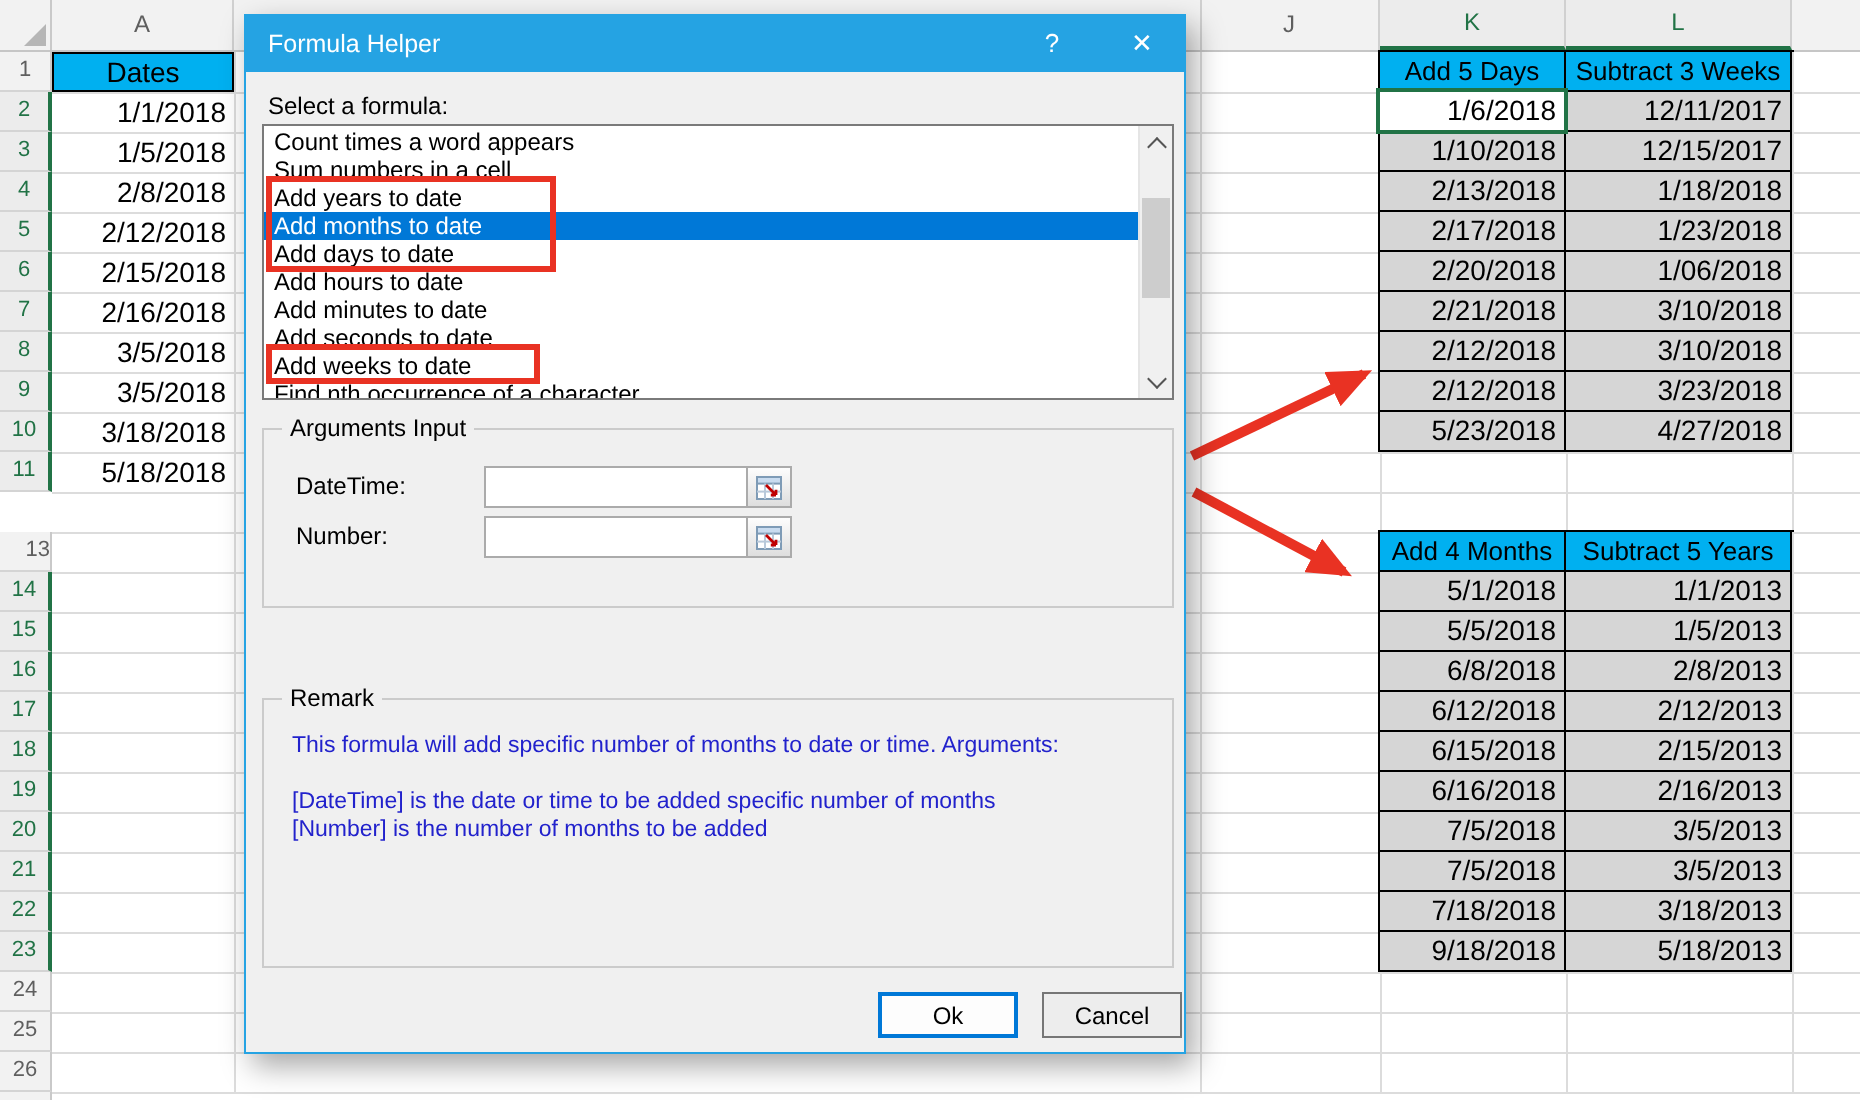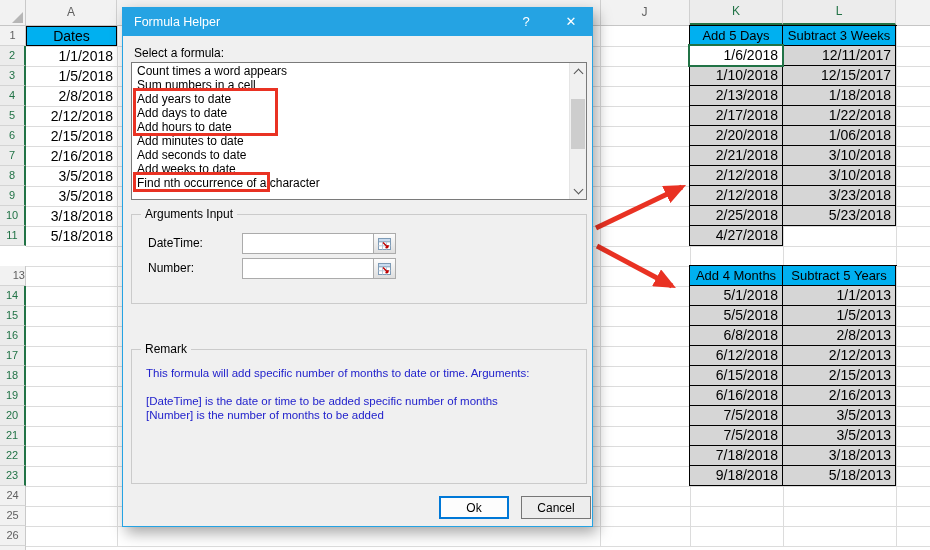--- a/index.html
+++ b/index.html
@@ -178,30 +178,29 @@
   <div class="xtable" id="table1">
       <div class="xcell xhead">Add 5 Days</div>
       <div class="xcell xhead">Subtract 3 Weeks</div>
       <div class="xcell xdata">1/6/2018</div>
       <div class="xcell xdata">12/11/2017</div>
       <div class="xcell xdata">1/10/2018</div>
       <div class="xcell xdata">12/15/2017</div>
       <div class="xcell xdata">2/13/2018</div>
       <div class="xcell xdata">1/18/2018</div>
       <div class="xcell xdata">2/17/2018</div>
-      <div class="xcell xdata">1/22/2018</div>
+      <div class="xcell xdata">1/23/2018</div>
       <div class="xcell xdata">2/20/2018</div>
       <div class="xcell xdata">1/06/2018</div>
       <div class="xcell xdata">2/21/2018</div>
       <div class="xcell xdata">3/10/2018</div>
       <div class="xcell xdata">2/12/2018</div>
       <div class="xcell xdata">3/10/2018</div>
       <div class="xcell xdata">2/12/2018</div>
       <div class="xcell xdata">3/23/2018</div>
-      <div class="xcell xdata">2/25/2018</div>
       <div class="xcell xdata">5/23/2018</div>
       <div class="xcell xdata">4/27/2018</div>
     </div>
   <div class="xtable" id="table2">
       <div class="xcell xhead">Add 4 Months</div>
       <div class="xcell xhead">Subtract 5 Years</div>
       <div class="xcell xdata">5/1/2018</div>
       <div class="xcell xdata">1/1/2013</div>
       <div class="xcell xdata">5/5/2018</div>
       <div class="xcell xdata">1/5/2013</div>
@@ -242,20 +241,21 @@
       <span class="tb-close">✕</span>
     </div>
 
     <div class="select-label">Select a formula:</div>
 
     <div class="listbox">
       <div class="fitems" id="formulaItems">
           <div class="fitem">Count times a word appears</div>
           <div class="fitem">Sum numbers in a cell</div>
           <div class="fitem">Add years to date</div>
+          <div class="fitem sel">Add months to date</div>
           <div class="fitem">Add days to date</div>
           <div class="fitem">Add hours to date</div>
           <div class="fitem">Add minutes to date</div>
           <div class="fitem">Add seconds to date</div>
           <div class="fitem">Add weeks to date</div>
           <div class="fitem">Find nth occurrence of a character</div>
         </div>
       <div class="scrollbar">
         <div class="sb-btn">
             <div class="chev"></div>

